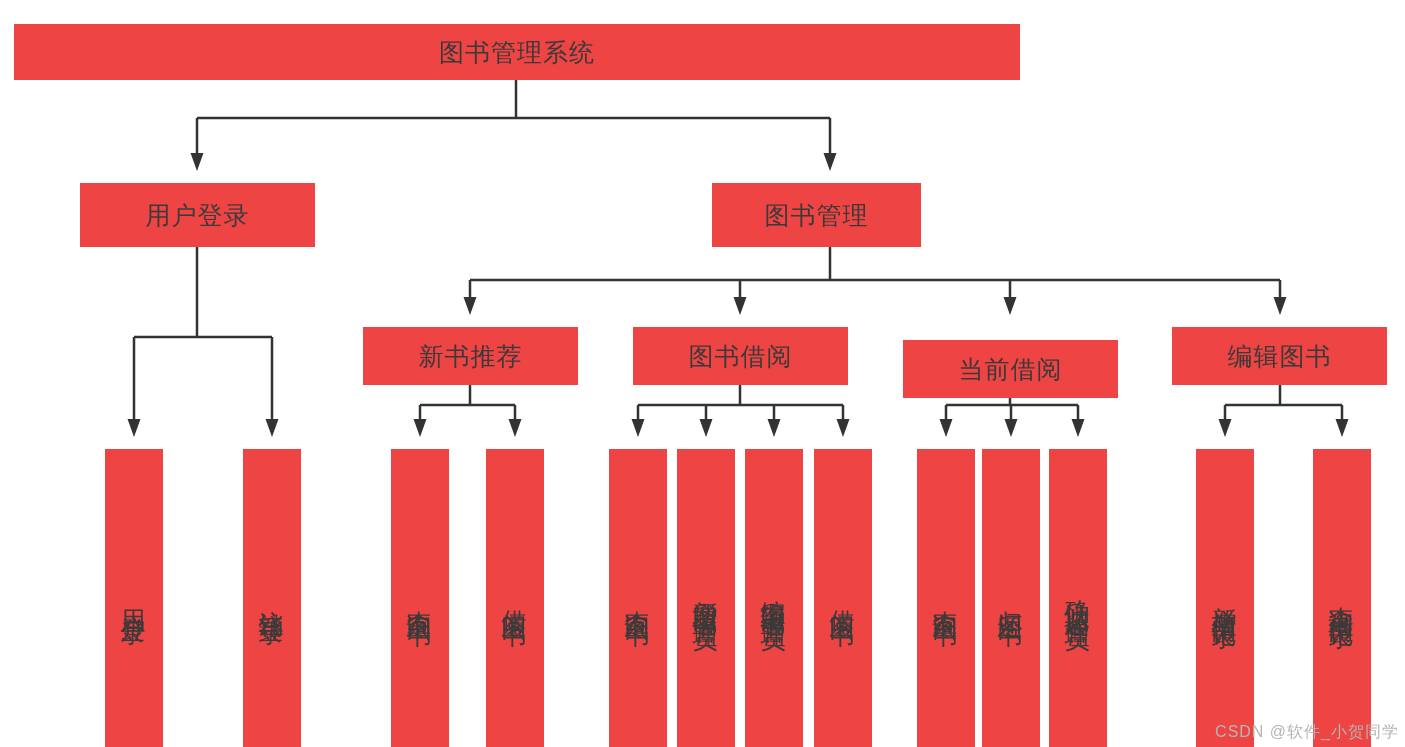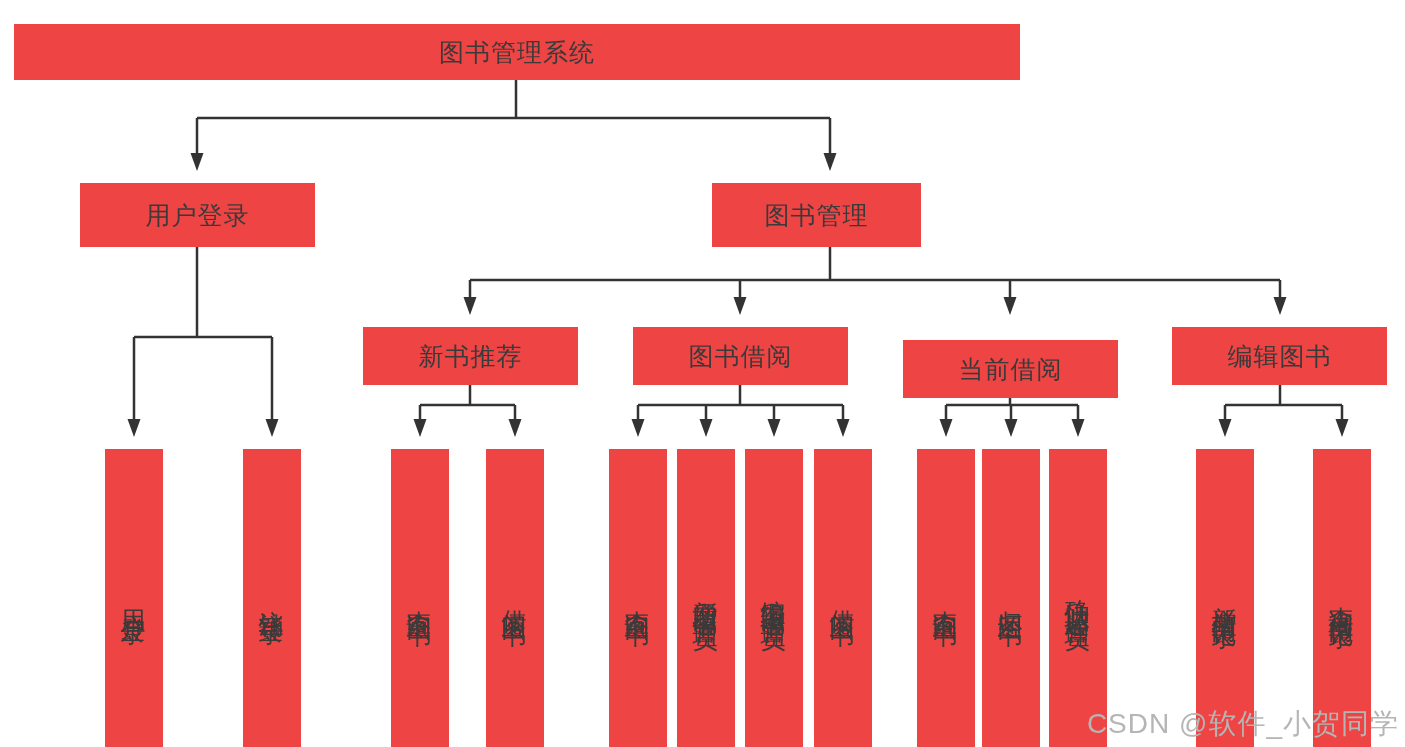--- a/index.html
+++ b/index.html
@@ -44,21 +44,21 @@
     top: 437px;
     height: 298px;
     width: 58px;
   }
   .watermark {
     position: absolute;
     right: 6px;
     bottom: 4px;
     z-index: 5;
     color: #b5b5b5;
-    font-size: 28px;
+    font-size: 16px;
     letter-spacing: 1px;
     white-space: nowrap;
   }
 </style>
 </head>
 <body>
 
 <div class="canvas">
 
   <svg class="connectors" width="1405" height="747" viewBox="0 0 1405 747">

